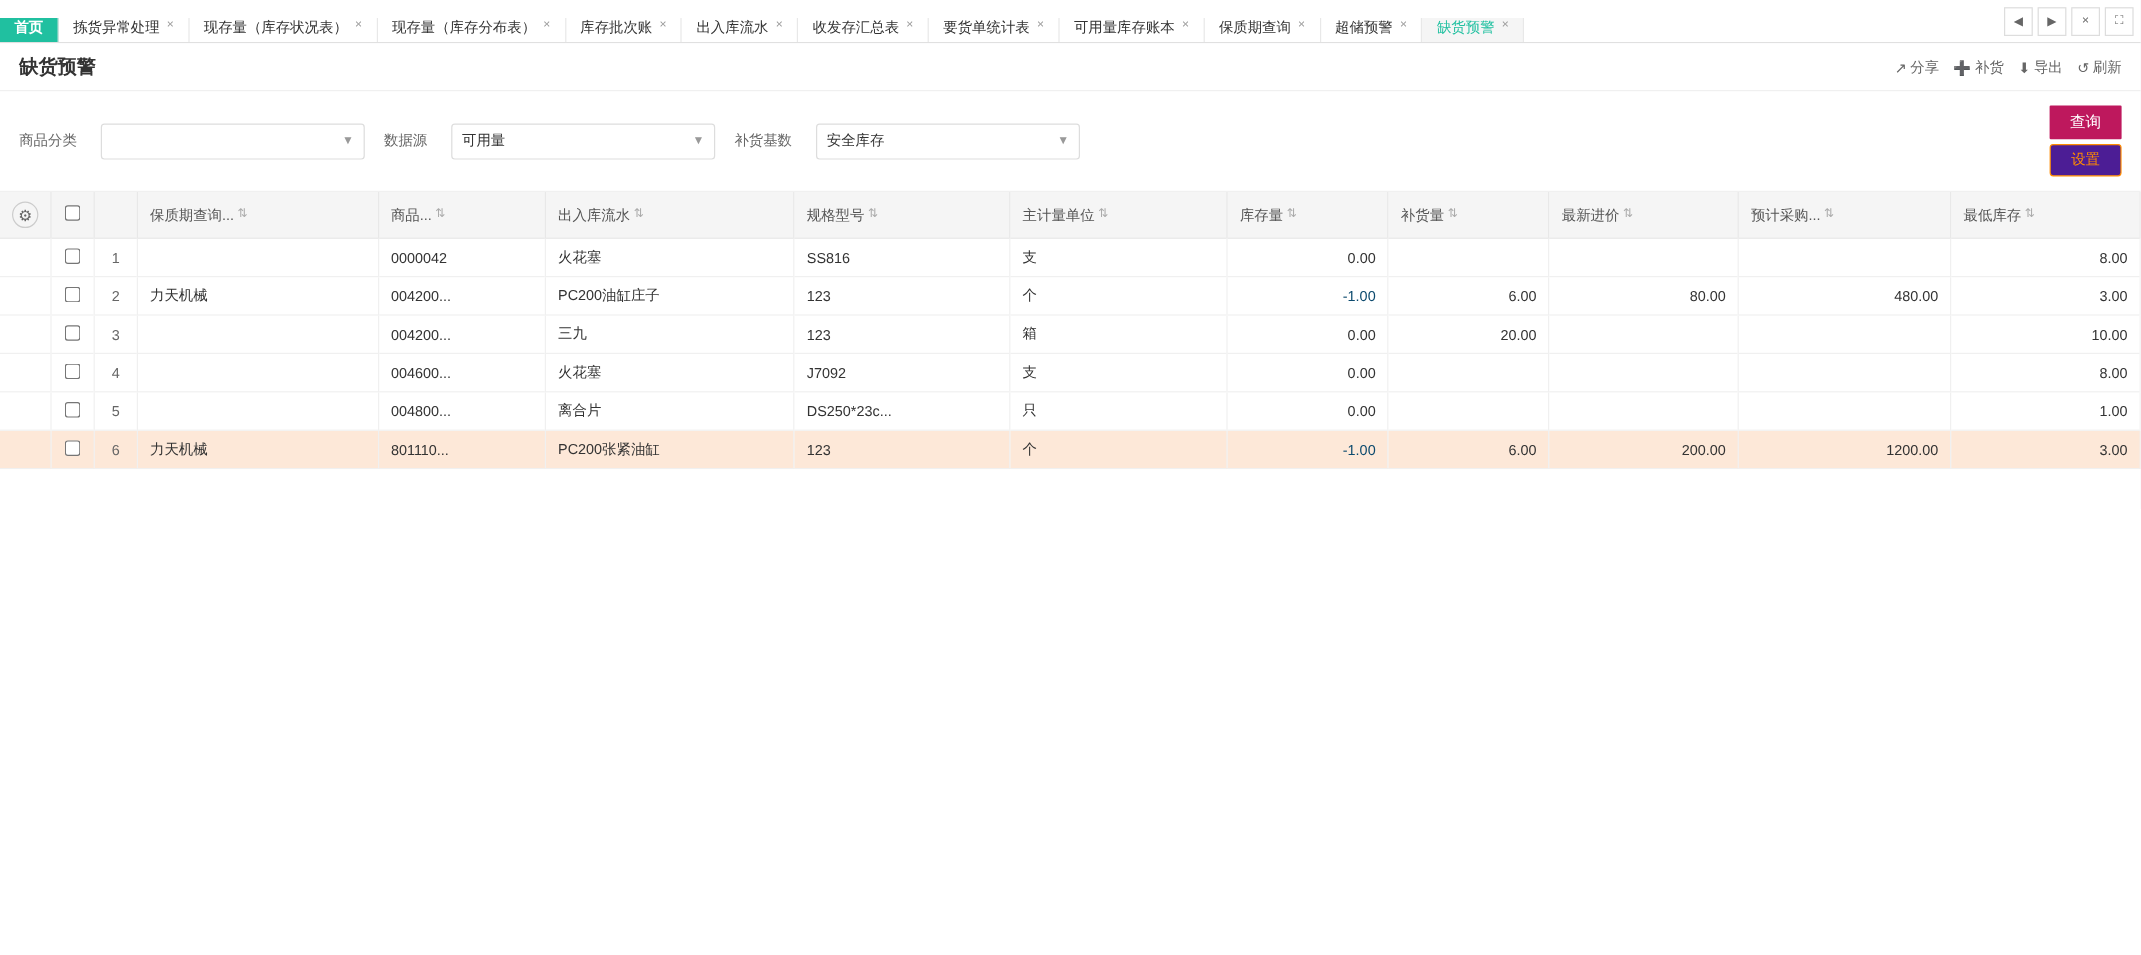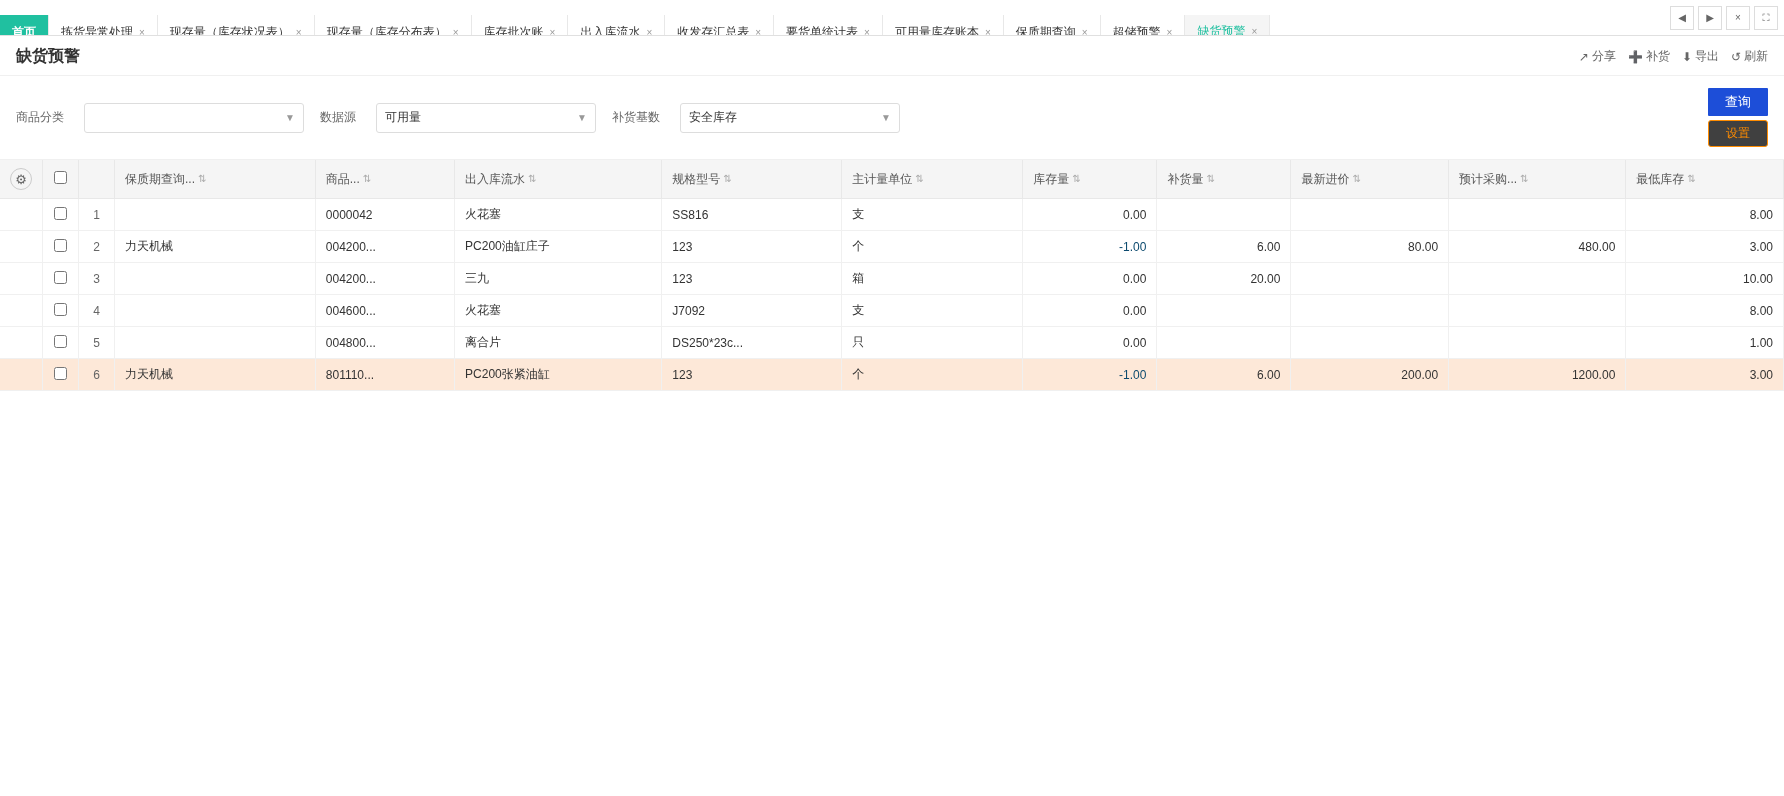--- a/index.html
+++ b/index.html
@@ -9,21 +9,20 @@
     .tab-bar {
       display: flex;
       align-items: center;
       background: #fff;
       border-bottom: 1px solid #e0e0e0;
       height: 36px;
       overflow: hidden;
     }
     .tab-item {
       display: flex;
-      align-items: center;
       padding: 0 12px;
       height: 100%;
       cursor: pointer;
       white-space: nowrap;
       font-size: 12px;
       color: #333;
       border-right: 1px solid #e8e8e8;
       position: relative;
       margin-top: 30px;
     }
@@ -133,31 +132,31 @@
       color: #999;
       font-size: 10px;
     }
     .filter-actions {
       margin-left: auto;
       display: flex;
       flex-direction: column;
       gap: 4px;
     }
     .btn-query {
-      background: #1d4ed8;
+      background: #be185d;
       color: #fff;
       border: none;
       border-radius: 1px;
       padding: 5px 16px;
       cursor: pointer;
       font-size: 13px;
       min-width: 60px;
     }
     .btn-settings {
-      background: #404040;
+      background: #4c1d95;
       color: #ff8c00;
       border: 1px solid #ff8c00;
       border-radius: 3px;
       padding: 4px 14px;
       cursor: pointer;
       font-size: 12px;
       min-width: 60px;
     }
 
     

